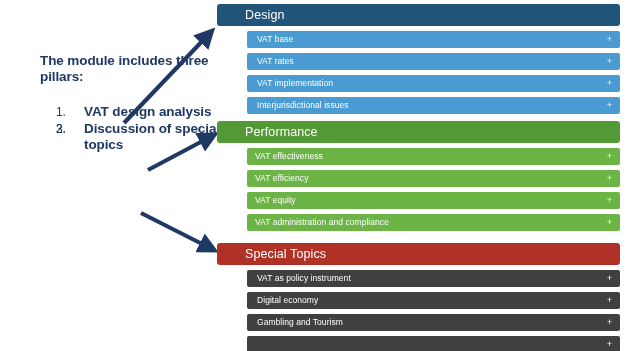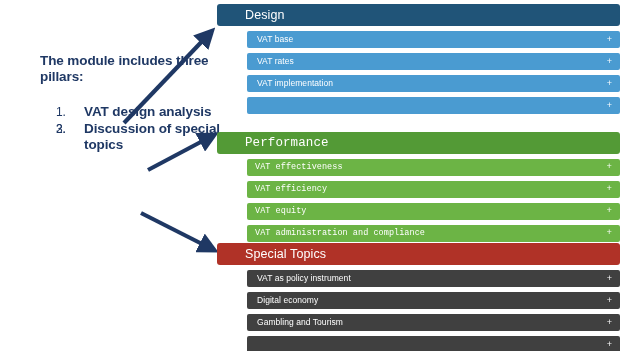--- a/index.html
+++ b/index.html
@@ -81,21 +81,21 @@
     pointer-events: none;
   }
 
   
   .group {
     position: absolute;
     left: 217px;
     width: 403px;
   }
   #group-design   { top: 4px; }
-  #group-perf     { top: 132px; font-family: Liberation Mono, monospace; }
+  #group-perf     { top: 121px; }
   #group-special  { top: 243px; }
 
   .group-header {
     height: 22px;
     line-height: 22px;
     border-radius: 3px;
     padding-left: 28px;
     color: #ffffff;
     font-size: 12.5px;
     letter-spacing: 0.1px;
@@ -189,20 +189,21 @@
       </li>
       <li class="sub-item sub-design">
         <span>VAT rates</span>
         <span class="plus-icon">+</span>
       </li>
       <li class="sub-item sub-design">
         <span>VAT implementation</span>
         <span class="plus-icon">+</span>
       </li>
       <li class="sub-item sub-design">
+        <span>Interjurisdictional issues</span>
         <span class="plus-icon">+</span>
       </li>
     </ul>
   </div>
 
   <div class="group" id="group-perf">
     <div class="group-header header-perf">Performance</div>
     <ul class="sub-list">
       <li class="sub-item sub-perf">
         <span>VAT effectiveness</span>

